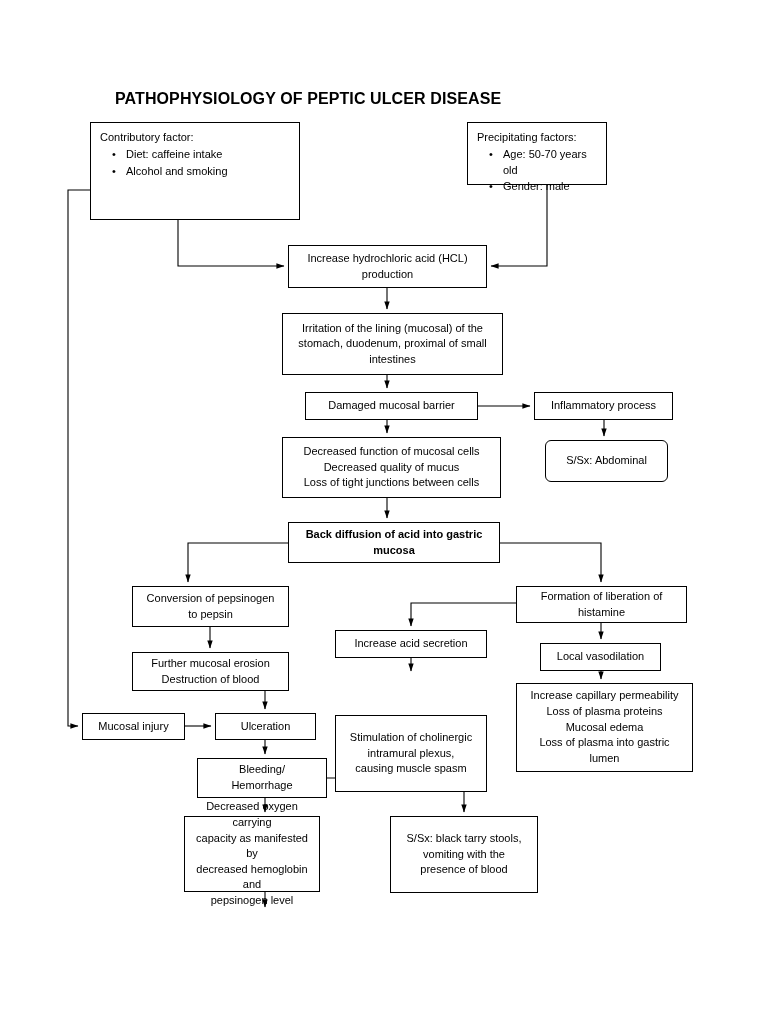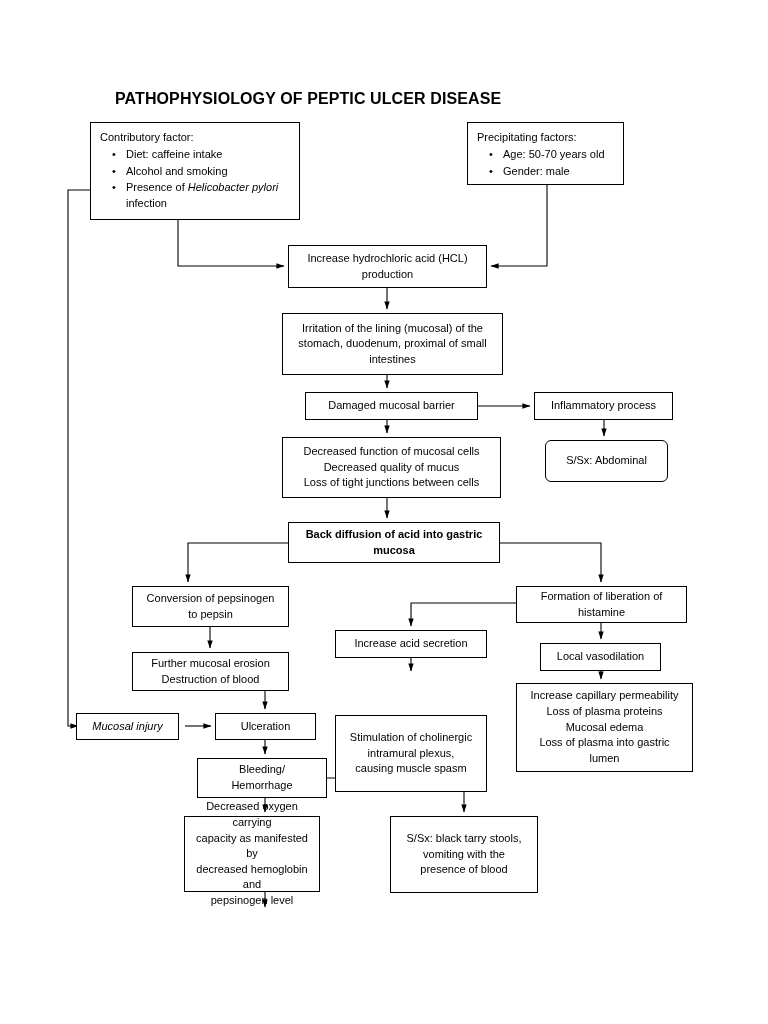--- a/index.html
+++ b/index.html
@@ -147,25 +147,24 @@
 
       <path d="M601,670 L601,679" marker-end="url(#arrow)"></path>
     </g>
   </svg>
 
   <div class="node listbox" style="left:90px; top:122px; width:210px; height:98px;">
     <span class="listhead">Contributory factor:</span>
     <ul class="bullets">
       <li>Diet: caffeine intake</li>
       <li>Alcohol and smoking</li>
-      <li><span>Presence of </span><em class="sci">Helicobacter pylori</em><span> infection</span></li>
     </ul>
   </div>
 
-  <div class="node listbox" style="left:467px; top:122px; width:157px; height:63px;">
+  <div class="node listbox" style="left:467px; top:122px; width:140px; height:63px;">
     <span class="listhead">Precipitating factors:</span>
     <ul class="bullets">
       <li>Age: 50-70 years old</li>
       <li>Gender: male</li>
     </ul>
   </div>
 
   <div class="node" style="left:288px; top:245px; width:199px; height:43px;">
     <span class="line">Increase hydrochloric acid (HCL)</span>
     <span class="line">production</span>
@@ -203,21 +202,21 @@
   <div class="node" style="left:132px; top:586px; width:157px; height:41px;">
     <span class="line">Conversion of pepsinogen</span>
     <span class="line">to pepsin</span>
   </div>
 
   <div class="node" style="left:132px; top:652px; width:157px; height:39px;">
     <span class="line">Further mucosal erosion</span>
     <span class="line">Destruction of blood</span>
   </div>
 
-  <div class="node" style="left:76px; top:713px; width:103px; height:27px;font-style:italic;">
+  <div class="node" style="left:82px; top:713px; width:103px; height:27px;">
     <span class="line">Mucosal injury</span>
   </div>
 
   <div class="node" style="left:215px; top:713px; width:101px; height:27px;">
     <span class="line">Ulceration</span>
   </div>
 
   <div class="node" style="left:197px; top:758px; width:130px; height:40px;">
     <span class="line">Bleeding/</span>
     <span class="line">Hemorrhage</span>

